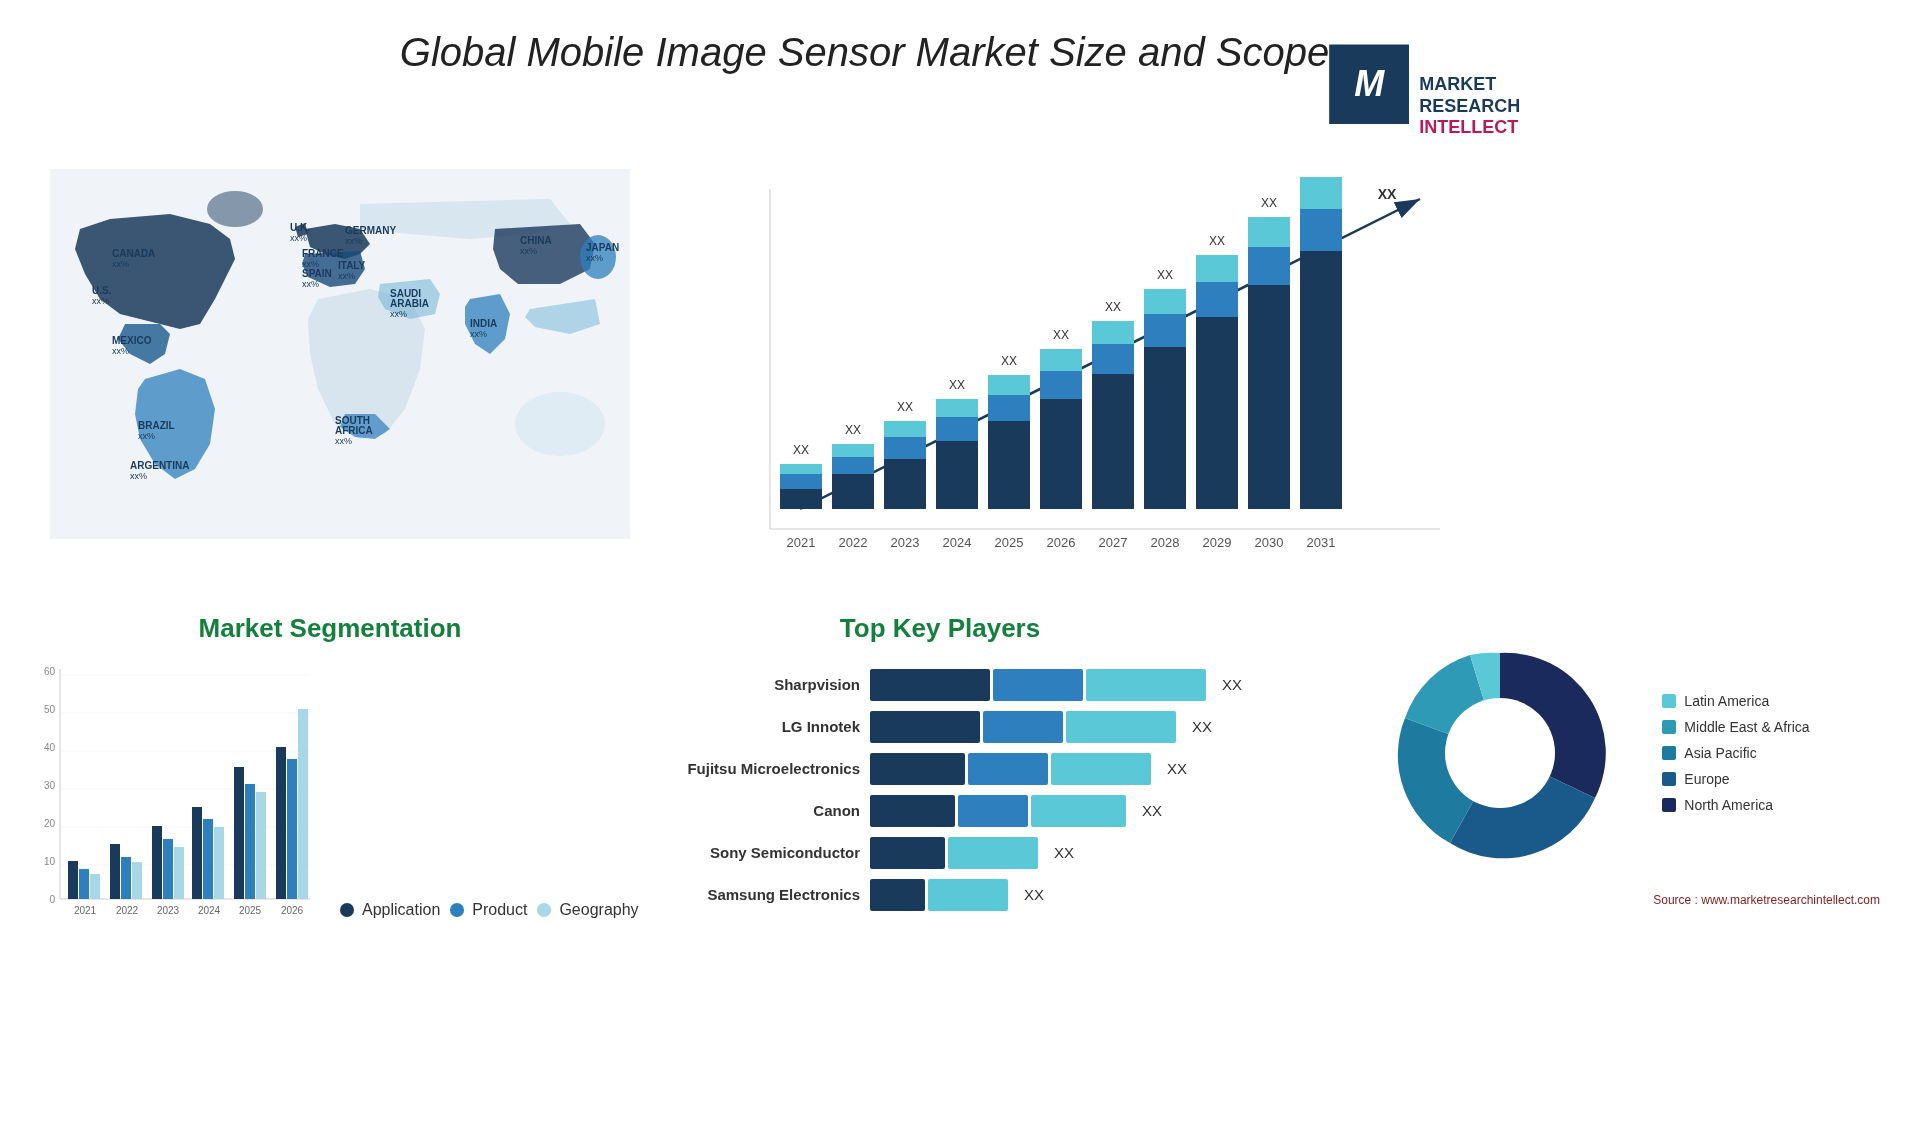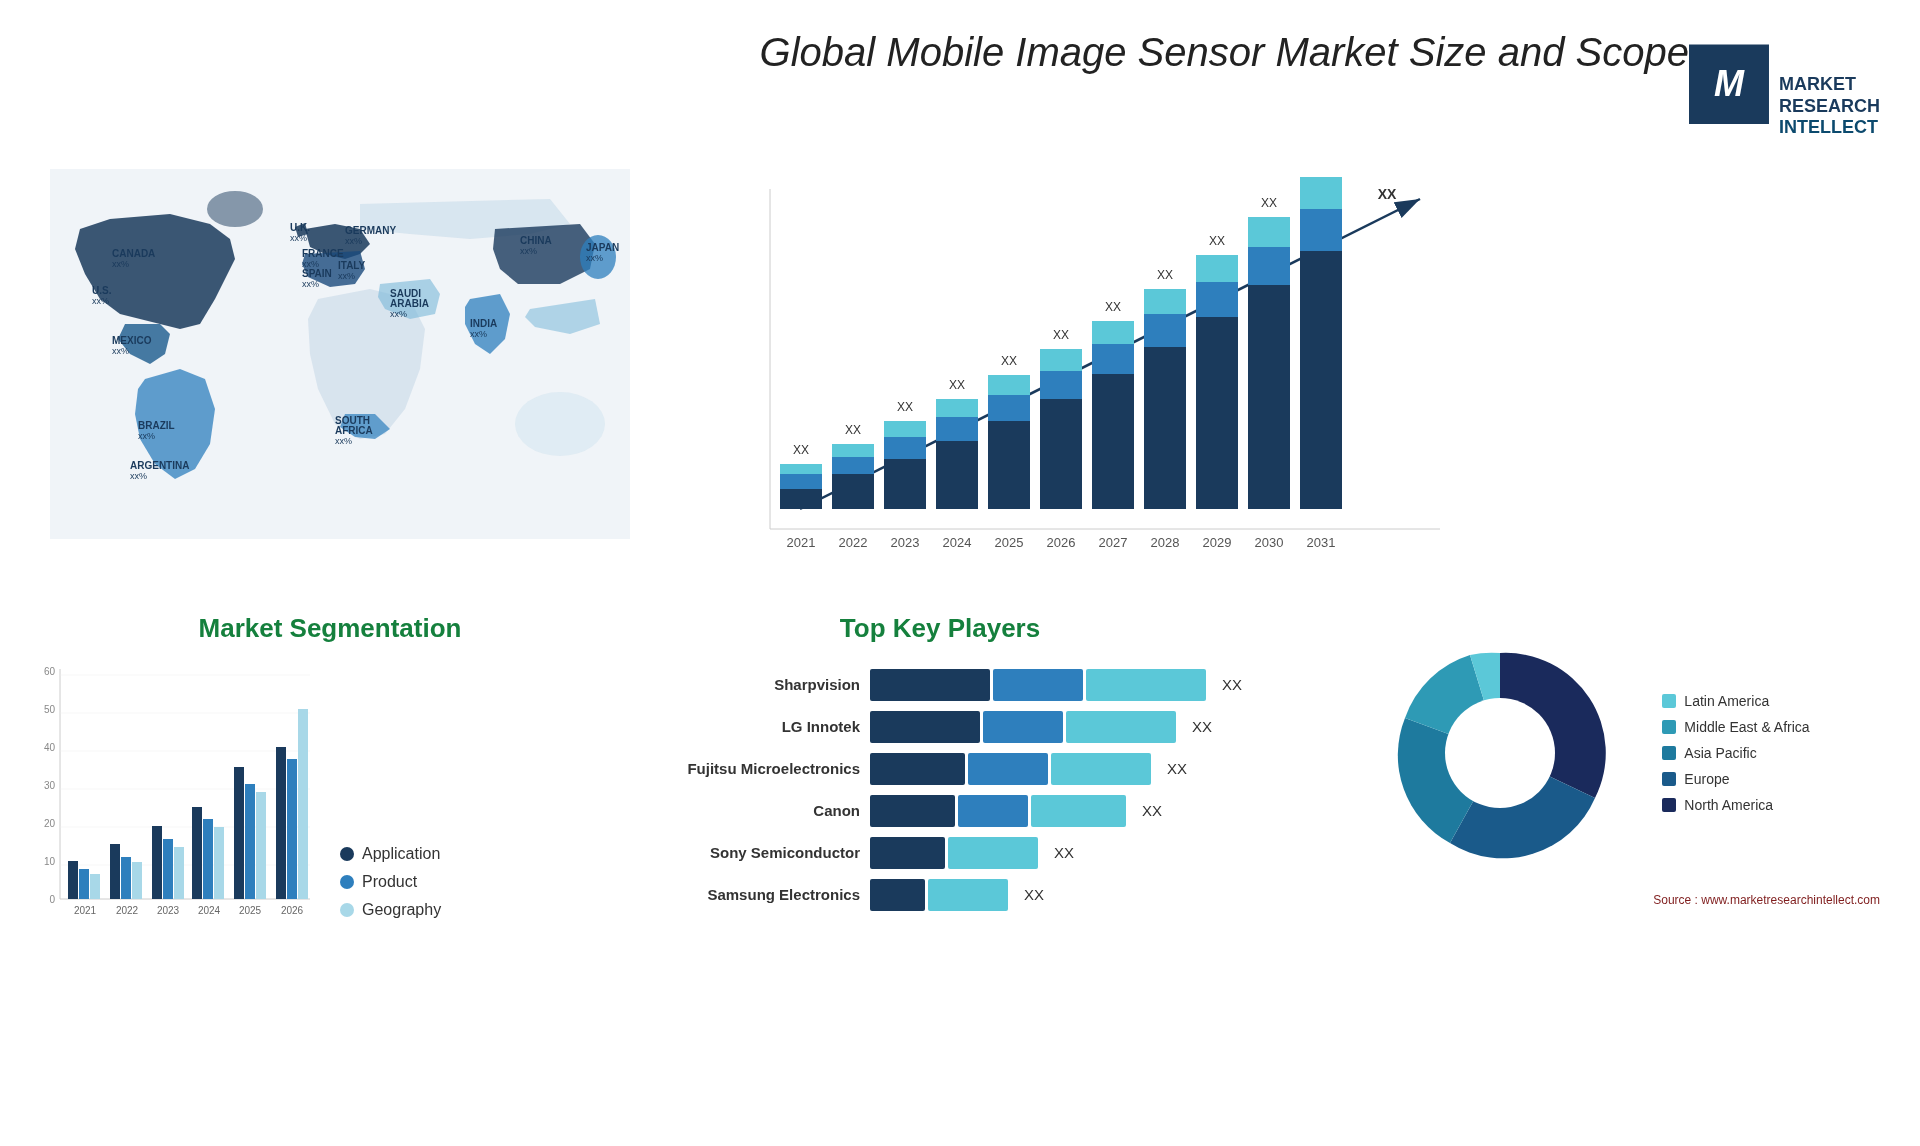--- a/index.html
+++ b/index.html
@@ -8,21 +8,21 @@
       background: #fff;
       width: 1920px;
       min-height: 1146px;
       overflow: hidden;
       position: relative;
     }
 
     
     .header {
       display: flex;
-      justify-content: flex-end;
+      justify-content: center;
       align-items: flex-start;
       padding: 30px 40px 20px 40px;
     }
     .main-title {
       font-size: 40px;
       font-weight: 400;
       color: #222;
       font-style: italic;
     }
     .logo-area {
@@ -46,21 +46,21 @@
       font-weight: 900;
       font-style: italic;
     }
     .logo-text {
       text-align: left;
       line-height: 1.2;
       margin-top: 44px;
     }
     .logo-text .line1 { color: #1a3a5c; font-size: 18px; font-weight: 700; }
     .logo-text .line2 { color: #1a3a5c; font-size: 18px; font-weight: 700; }
-    .logo-text .line3 { color: #0c4a6e; font-size: 18px; font-weight: 700; }
+    .logo-text .line3 { color: #be185d; font-size: 18px; font-weight: 700; }
 
     
     .map-section {
       padding: 10px 20px;
       position: relative;
     }
 
     
     .bar-chart-section {
       padding: 10px 20px 10px 40px;
@@ -88,21 +88,21 @@
       gap: 20px;
       align-items: flex-end;
     }
     .seg-chart-svg {
       width: 300px;
       height: 280px;
       flex-shrink: 0;
     }
     .seg-legend {
       display: flex;
-      flex-direction: column;
+      flex-direction: row;
       gap: 10px;
       justify-content: center;
       padding-bottom: 20px;
     }
     .legend-item {
       display: flex;
       align-items: center;
       gap: 8px;
       font-size: 16px;
       color: #333;

